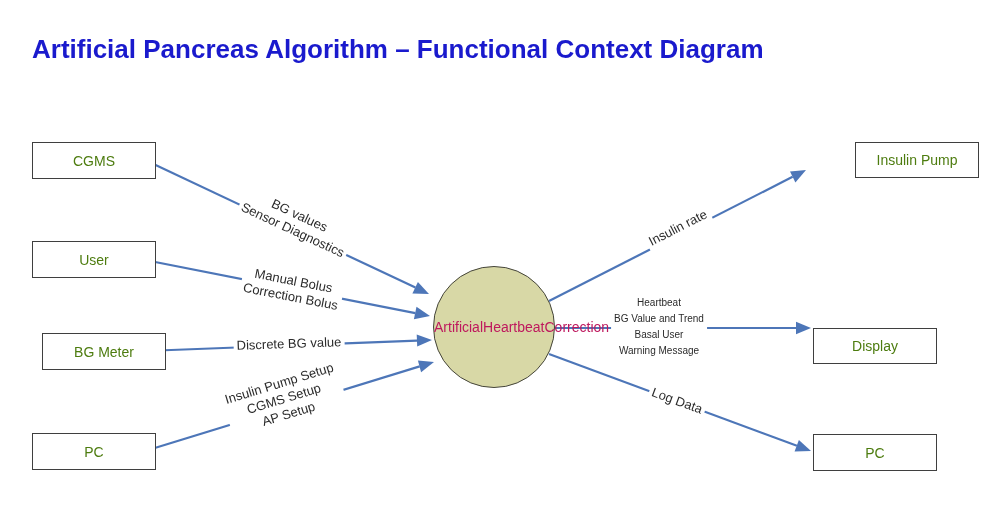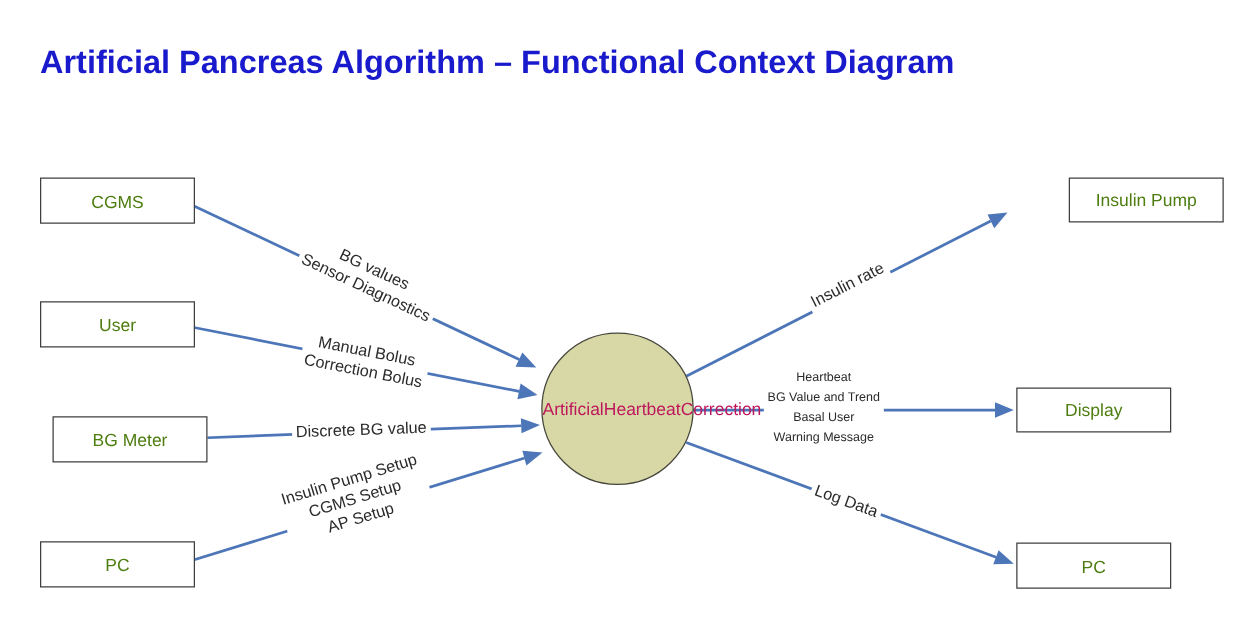--- a/index.html
+++ b/index.html
@@ -33,21 +33,21 @@
     font-size: 14px;
     color: #4d7c0f;
     z-index: 3;
     box-sizing: border-box;
   }
   .b-cgms        { left: 32px;  top: 142px; }
   .b-user        { left: 32px;  top: 241px; }
   .b-bgmeter     { left: 32px;  top: 333px; margin-left: 10px; }
   .b-pc-left     { left: 32px;  top: 433px; }
   .b-insulinpump { left: 808px; top: 142px; height: 36px; margin-left: 47px; }
-  .b-display     { left: 813px; top: 310px; height: 36px; }
+  .b-display     { left: 813px; top: 328px; height: 36px; }
   .b-pc-right    { left: 813px; top: 434px; }
   .process {
     position: absolute;
     left: 433px;
     top: 266px;
     width: 122px;
     height: 122px;
     border-radius: 50%;
     background: #d8d8a6;
     border: 1px solid #45453a;

